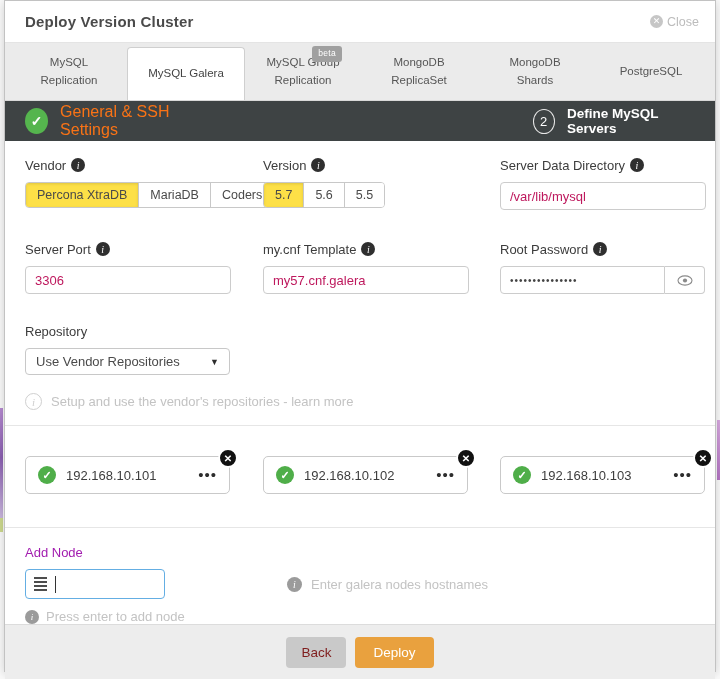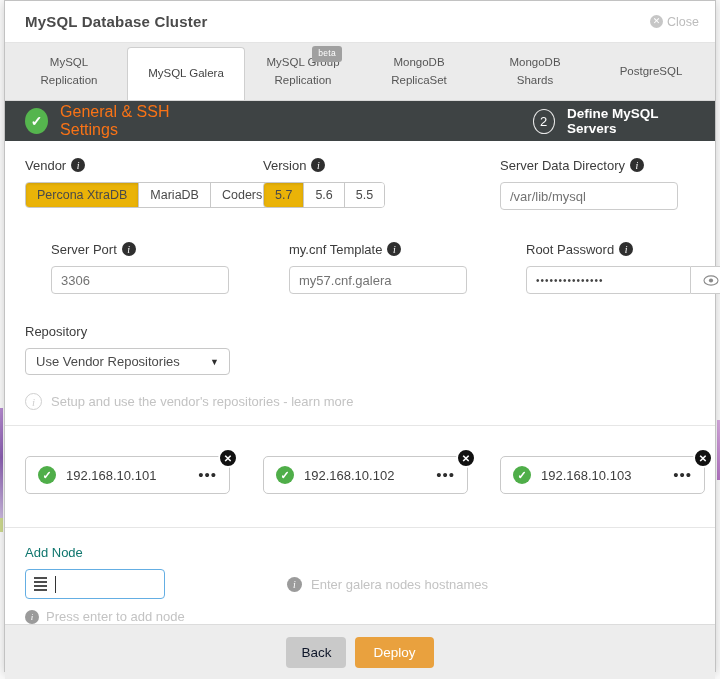--- a/index.html
+++ b/index.html
@@ -44,30 +44,30 @@
   .wz-label-active { color:#fff; font-size:13.5px; font-weight:bold; }
   .wz-step2 { margin-left:320px; }
 
   
   .content { flex:1 1 auto; background:#fff; position:relative; }
   .grid3 { display:grid; grid-template-columns:238px 237px 1fr; padding:0 20px; }
   .field-label { font-size:13px; color:#3c3c3c; margin-bottom:9px; display:flex; gap:5px; }
   .info-dark { width:14px; height:14px; border-radius:50%; background:#2f2f2f; color:#fff; font-size:10px;
     font-style:italic; font-family:"Liberation Serif", serif; display:inline-flex; align-items:center; justify-content:center; flex:0 0 14px; }
   .row1 { padding-top:17px; }
-  .row2 { padding-top:32px;margin-left:26px; }
+  .row2 { padding-top:32px; }
   .row3 { padding-top:30px; }
 
   .segmented { display:inline-flex; border:1px solid #c8c8c8; border-radius:4px; overflow:hidden; background:#fff; }
   .seg-opt { font-size:12.5px; color:#4a4a4a; padding:5px 11px; border-left:1px solid #c8c8c8; cursor:pointer; background:#fff; white-space:nowrap; }
   .seg-opt:first-child { border-left:none; }
-  .seg-opt.selected { background:#eab308; box-shadow:inset 0 1px 3px rgba(0,0,0,.12); }
-
-  input.text-input { width:178px; height:28px; border:1px solid #ccc; border-radius:4px; padding:0 9px;
-    font-size:13px; color:#737373; font-family:"Liberation Sans", sans-serif; background:#fff; outline:none; }
+  .seg-opt.selected { background:#fde047; box-shadow:inset 0 1px 3px rgba(0,0,0,.12); }
+
+  input.text-input { width:206px; height:28px; border:1px solid #ccc; border-radius:4px; padding:0 9px;
+    font-size:13px; color:#be185d; font-family:"Liberation Sans", sans-serif; background:#fff; outline:none; }
   .pw-group { display:flex; width:205px; }
   .pw-group input { width:165px; border-radius:4px 0 0 4px; font-size:10px; letter-spacing:1px; color:#444; }
   .pw-addon { width:40px; height:28px; border:1px solid #ccc; border-left:none; border-radius:0 4px 4px 0;
     display:flex; align-items:center; justify-content:center; background:#fff; cursor:pointer; }
 
   .select-box { width:205px; height:27px; border:1px solid #c8c8c8; border-radius:4px; display:flex; align-items:center;
     justify-content:space-between; padding:0 10px; font-size:13px; color:#4a4a4a; cursor:pointer; background:#fff; }
   .select-caret { font-size:9px; color:#2d2d2d; }
 
   .hint-row { display:flex; align-items:center; gap:9px; padding:18px 20px 0; }
@@ -84,55 +84,55 @@
     font-weight:bold; display:flex; align-items:center; justify-content:center; flex:0 0 18px; }
   .node-host { font-size:13px; color:#3d3d3d; flex:1 1 auto; }
   .node-menu { font-size:15px; color:#2d2d2d; letter-spacing:1px; cursor:pointer; line-height:10px; }
   .node-remove { position:absolute; top:-9px; right:-9px; width:20px; height:20px; border-radius:50%; background:#111;
     color:#fff; font-size:10px; font-weight:bold; display:flex; align-items:center; justify-content:center;
     border:2px solid #fff; cursor:pointer; }
 
   .divider2 { border:none; border-top:1px solid #e6e6e6; margin:33px 0 0; }
 
   .addnode-section { padding:17px 20px 0; }
-  .addnode-label { font-size:13px; color:#0f766e; margin-bottom:9px; }
+  .addnode-label { font-size:13px; color:#a21caf; margin-bottom:9px; }
   .addnode-row { display:flex; align-items:center; }
   .addnode-input { width:140px; height:30px; border:1px solid #64aee3; border-radius:4px; background:#fff;
     display:flex; align-items:center; padding:0 8px; gap:8px; }
   .list-icon { display:flex; flex-direction:column; gap:2px; }
   .list-icon i { display:block; width:13px; height:2px; background:#4d4d4d; }
   .caret-bar { width:1px; height:17px; background:#333; animation:blink 1.1s step-end infinite; }
   @keyframes blink { 50% { opacity:0; } }
   .addnode-hint-right { display:flex; align-items:center; gap:9px; margin-left:122px; }
   .info-gray { width:15px; height:15px; border-radius:50%; background:#9b9b9b; color:#fff; font-size:10px;
     font-style:italic; font-family:"Liberation Serif", serif; display:inline-flex; align-items:center; justify-content:center; flex:0 0 15px; }
   .addnode-hint-below { display:flex; align-items:center; gap:7px; padding:10px 20px 0; }
   .info-gray.sm { width:14px; height:14px; font-size:9px; flex-basis:14px; }
 
   
   .modal-footer { flex:0 0 56px; background:#ededed; border-top:1px solid #dcdcdc; display:flex; align-items:center;
     justify-content:center; gap:9px; }
   .btn { border:none; border-radius:4px; font-size:13.5px; padding:8px 15px; cursor:pointer; font-family:"Liberation Sans", sans-serif; }
-  .btn-back { background:#c9c9c9; color:#0f172a; }
+  .btn-back { background:#c9c9c9; color:#7f1d1d; }
   .btn-deploy { background:#e9a13e; color:#fff; padding:8px 18px; }
 
   .eye-svg { display:block; }
 </style>
 </head>
 <body>
 
 <div class="stage">
   <div class="edge-art-left"></div>
   <div class="edge-art-left2"></div>
   <div class="edge-art-right"></div>
 
   <div class="modal">
 
     <div class="modal-header">
-      <div class="modal-title">MySQL Database Cluster</div>
+      <div class="modal-title">Deploy Version Cluster</div>
       <div class="close-btn">
         <span class="close-circle">✕</span>
         <span>Close</span>
       </div>
     </div>
 
     <div class="tabs">
       <div class="tab">
         <span class="tab-label">MySQL Replication</span>
       </div>

